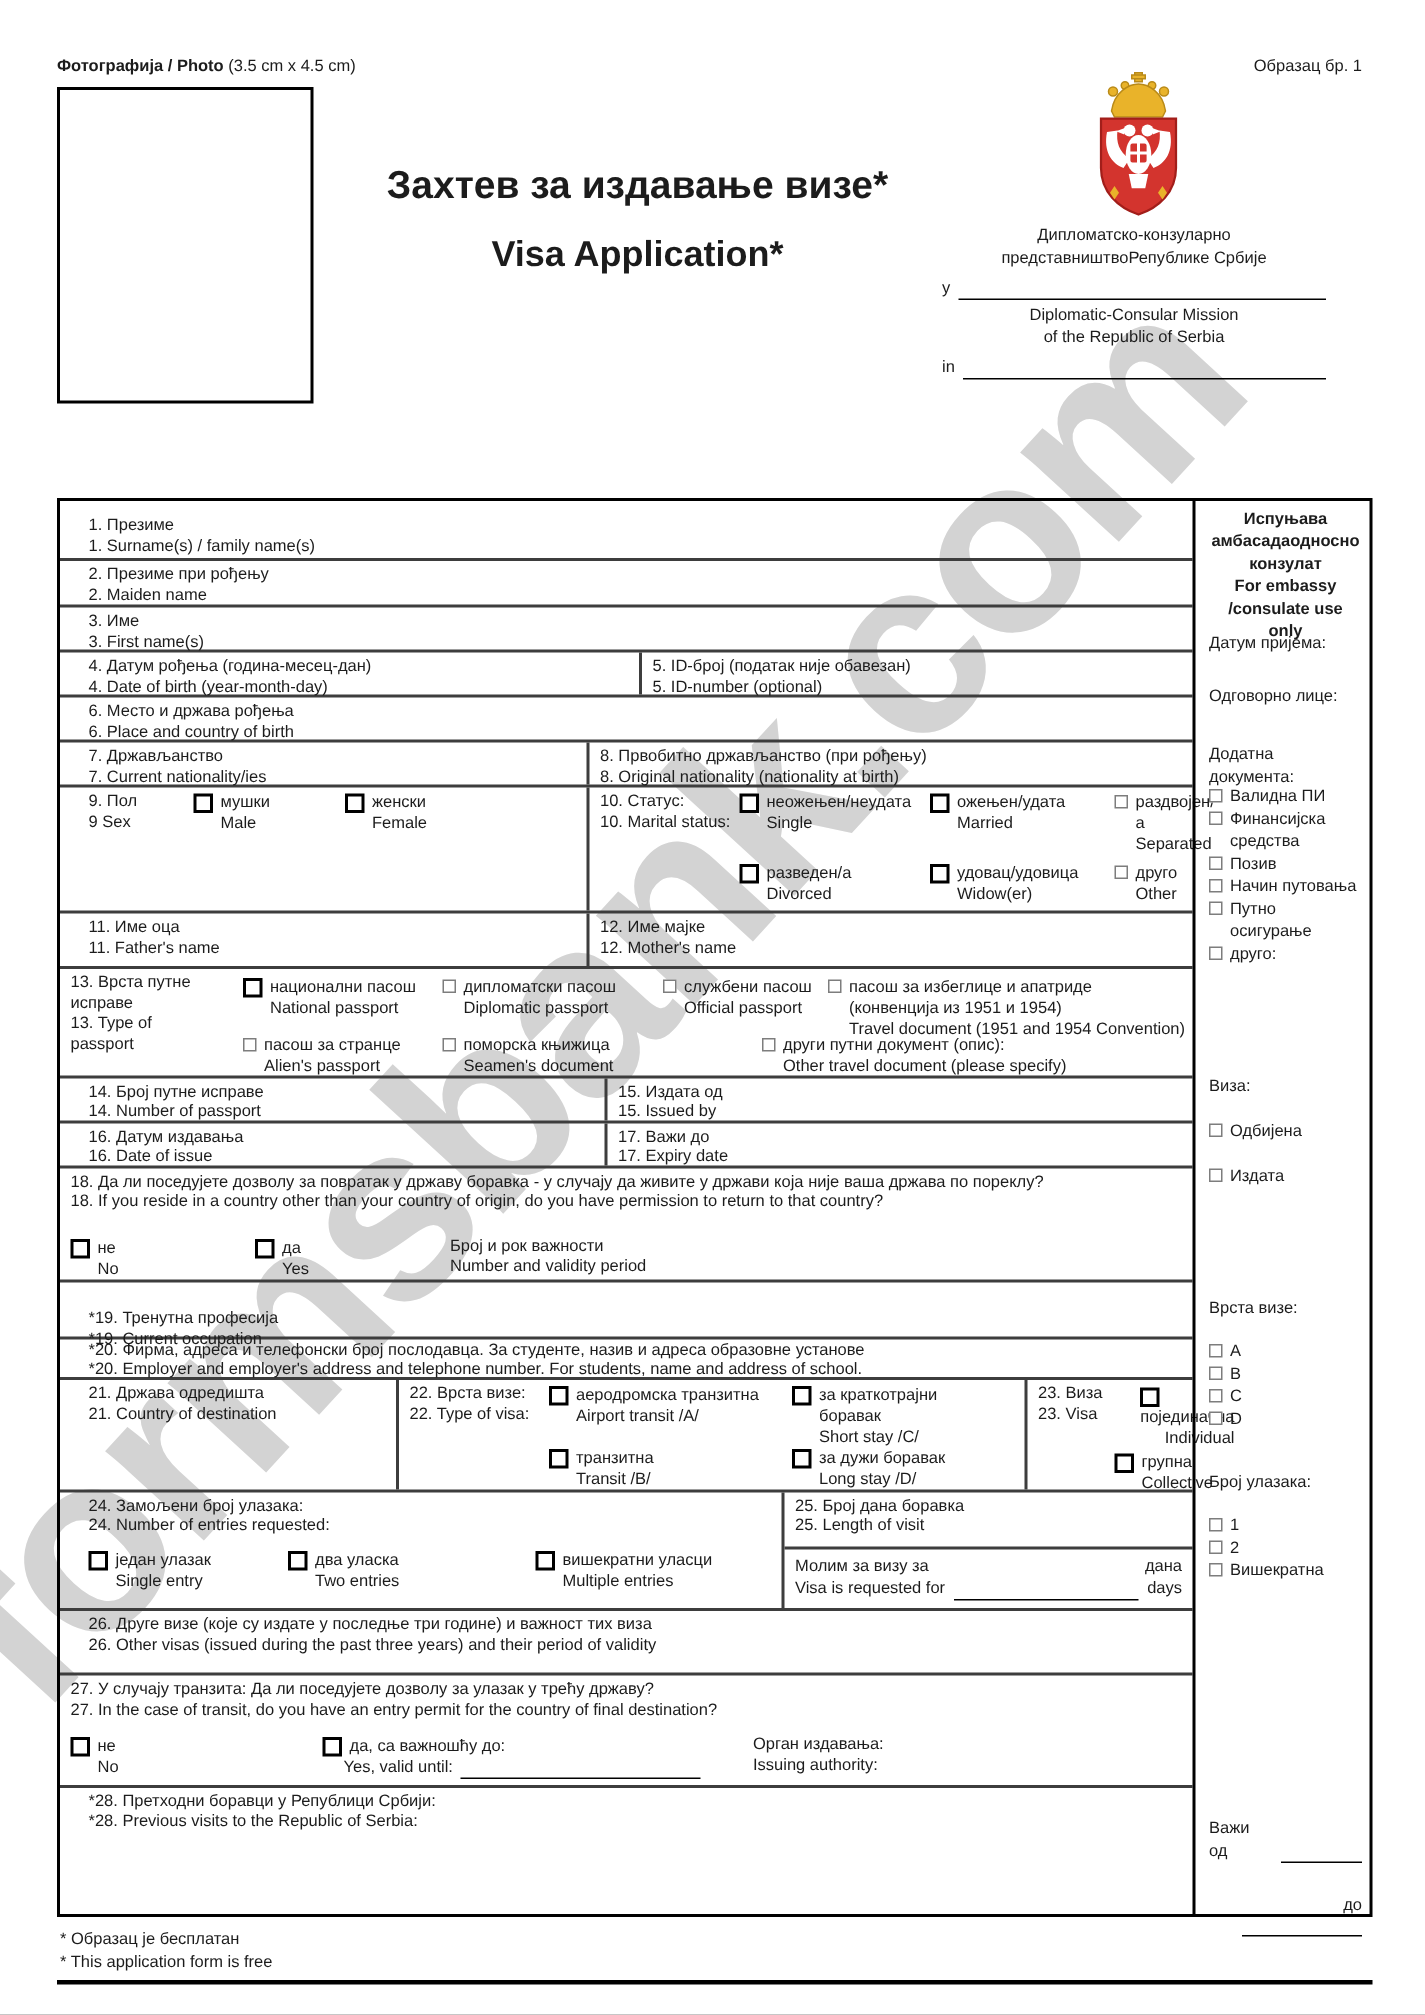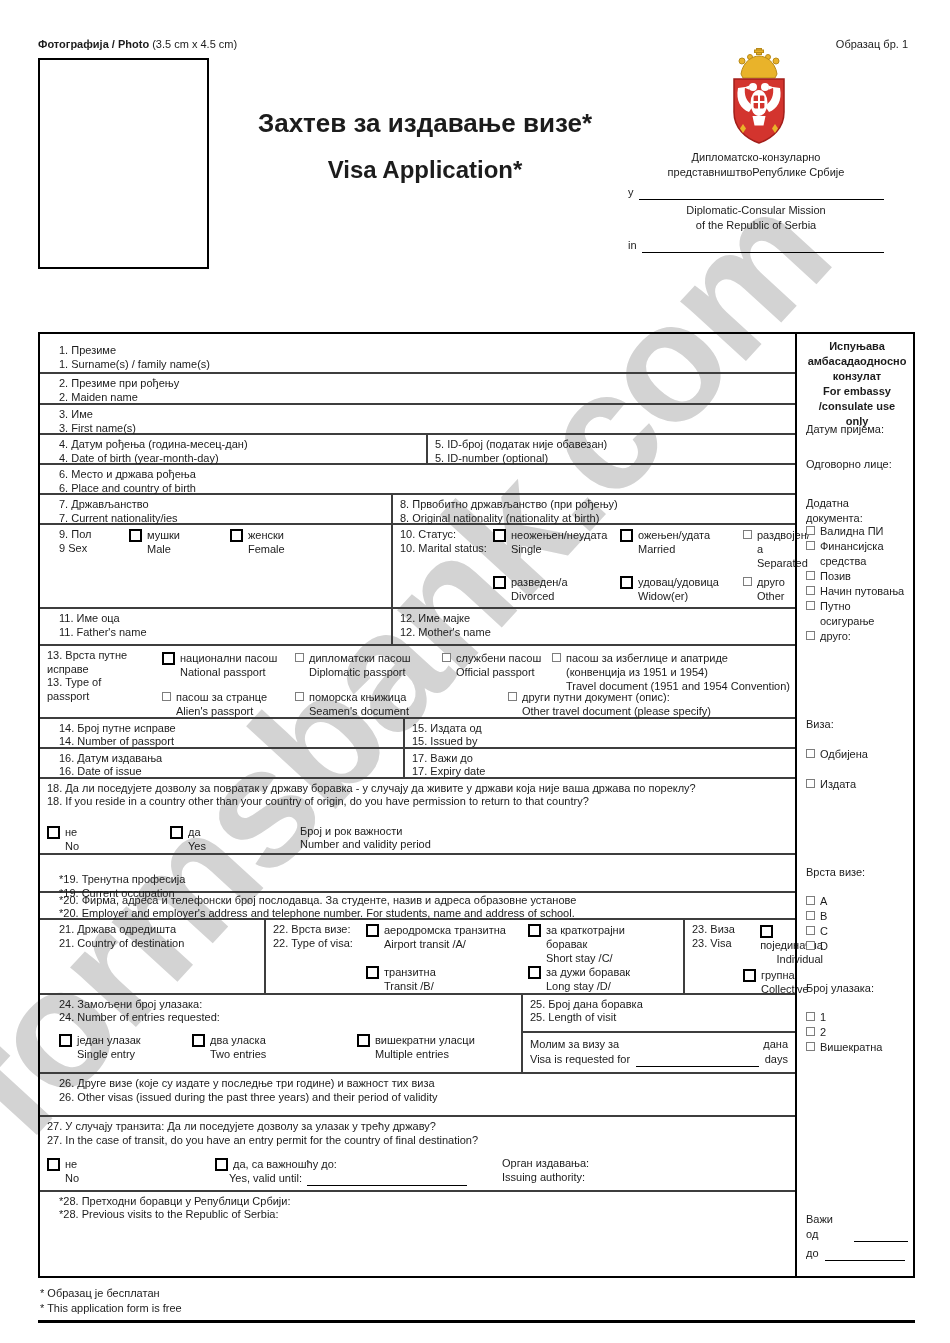--- a/index.html
+++ b/index.html
@@ -503,21 +503,21 @@
           <div class="sb-opt">
               <span class="cbl"></span>
               <span>Вишекратна</span>
             </div>
         </div>
         <div class="sb-g" style="top:878px;">
           <div class="fline">
             <span>Важи од</span>
             <span class="u" style="width:55px;margin-left:6px;"></span>
           </div>
-          <div class="fline" style="margin-top:4px;">
+          <div class="fline" style="margin-top:21px;flex-direction:column;">
             <span>до</span>
             <span class="u" style="width:80px;margin-left:6px;"></span>
           </div>
         </div>
       </div>
     </div>
 
     <div class="abs l" style="left:40px;top:1286px;font-size:11px;line-height:15px;">
       <div>* Образац је бесплатан</div>
       <div>* This application form is free</div>

